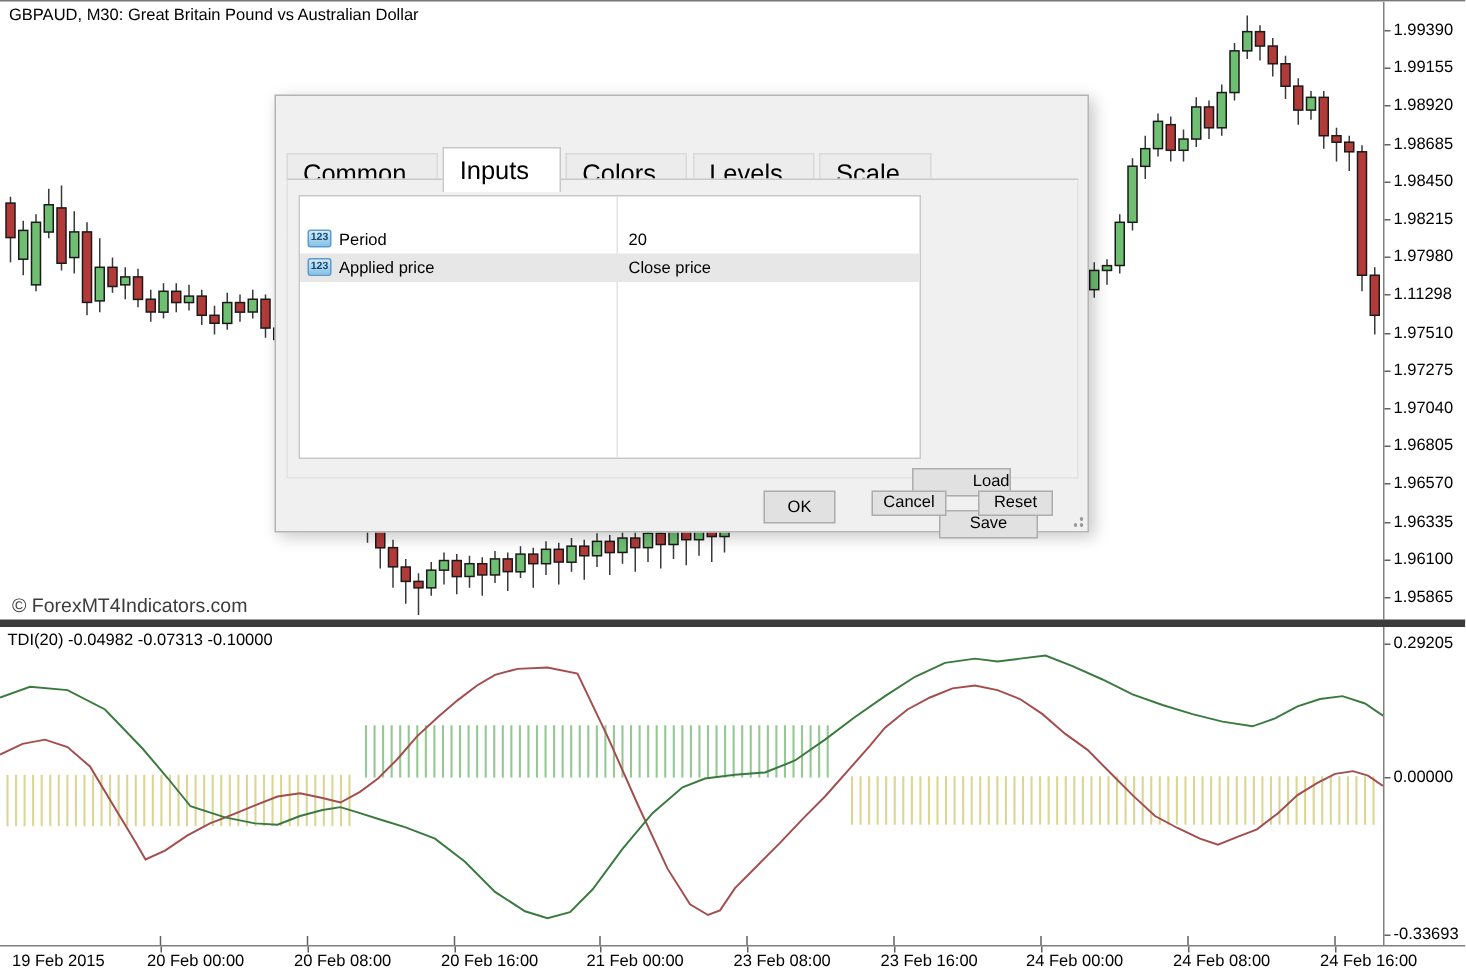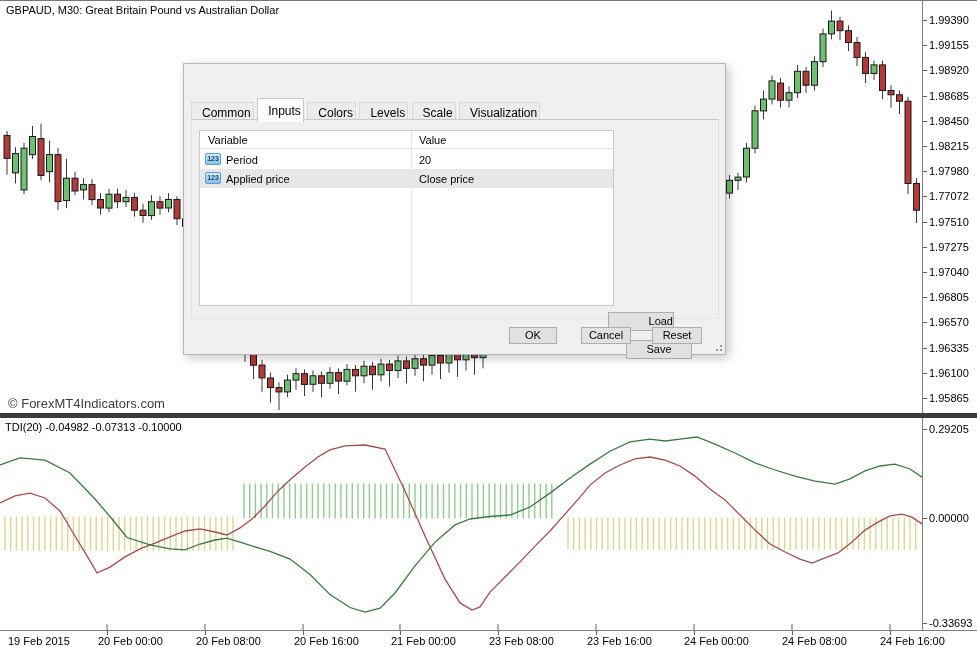--- a/index.html
+++ b/index.html
@@ -29,21 +29,21 @@
             border:1px solid #b5b5b5; box-shadow:3px 3px 10px rgba(0,0,0,0.22); }
   #dlg-titlebar { position:absolute; left:0; top:0; width:100%; height:30px; background:#f0f0f0; }
   #dlg-title { position:absolute; left:12px; top:8px; font-size:12px; color:#7a7a7a; }
   .win-btn { position:absolute; top:0; width:34px; height:26px; text-align:center; line-height:26px;
              font-size:12px; color:#666; }
   #btn-min   { right:96px; }
   #btn-max   { right:50px; color:#c0c0c0; }
   #btn-close { right:8px; font-size:13px; }
 
   #tabstrip { position:absolute; left:7px; top:34px; right:6px; height:22px; }
-  .tab { position:relative; display:inline-block; padding:3px 2px 4px 10px; font-size:12px; color:#000;
+  .tab { position:relative; display:inline-block; padding:3px 20px 4px 10px; font-size:17px; color:#000;
          background:#ececec; border:1px solid #d9d9d9; border-bottom:none; margin-right:-1px; top:2px; }
   .tab.active { background:#fff; top:0; padding-top:5px; border:1px solid #c8c8c8; border-bottom:none; z-index:2; }
   #tabpage { position:absolute; left:7px; top:55px; right:6px; height:200px; border:1px solid #e2e2e2;
              border-top:1px solid #c8c8c8; background:#f0f0f0; }
 
   #param-table { position:absolute; left:7px; top:10px; width:415px; height:176px; background:#fff;
                  border:1px solid #c8c8c8; font-size:11px; }
   .tbl-col-div { position:absolute; left:211px; top:0; bottom:0; width:1px; background:#e4e4e4; }
   .tbl-header { position:absolute; left:0; top:0; right:0; height:18px; border-bottom:1px solid #e4e4e4; }
   .th { position:absolute; top:3px; color:#000; }
@@ -55,21 +55,21 @@
   .cell-value { position:absolute; left:219px; top:4px; color:#000; }
   .icon-123 { position:absolute; left:5px; top:3px; width:16px; height:12px;
               background:linear-gradient(#d3ebf9,#86c2e6); border:1px solid #5b9bd1;
               color:#16486e; font-size:7px; font-weight:bold; text-align:center; line-height:10px;
               border-radius:2px; }
 
   .btn { position:absolute; background:#e1e1e1; border:1px solid #adadad; font-size:11px;
          color:#000; text-align:center; font-family:"Liberation Sans",sans-serif; }
   #btn-load  { left:416px; top:192px; width:66px; height:19px; line-height:17px;text-align:right; }
   #btn-save  { left:434px; top:220px; width:66px; height:19px; line-height:17px;text-align:center; }
-  #btn-ok     { left:325px; top:263px; width:48px; height:17px; line-height:15px; }
+  #btn-ok     { left:325px; top:263px; width:48px; height:22px; line-height:15px; }
   #btn-cancel { left:397px; top:263px; width:50px; height:17px; line-height:15px; }
   #btn-reset  { left:468px; top:263px; width:50px; height:17px; line-height:15px; }
 
   #resize-grip { position:absolute; right:2px; bottom:2px; width:10px; height:10px;
     background:
       radial-gradient(circle at 8px 8px, #9a9a9a 1px, transparent 1.4px),
       radial-gradient(circle at 8px 4px, #9a9a9a 1px, transparent 1.4px),
       radial-gradient(circle at 4px 8px, #9a9a9a 1px, transparent 1.4px); }
 </style>
 </head>
@@ -306,21 +306,21 @@
       <div class="ax-lbl" style="left: 6px; top: 63.4px;">1.98920</div>
       <div class="ax-tick" style="left: 0px; top: 94.6px; width: 4px; height: 1px;"></div>
       <div class="ax-lbl" style="left: 6px; top: 88.6px;">1.98685</div>
       <div class="ax-tick" style="left: 0px; top: 119.8px; width: 4px; height: 1px;"></div>
       <div class="ax-lbl" style="left: 6px; top: 113.8px;">1.98450</div>
       <div class="ax-tick" style="left: 0px; top: 145px; width: 4px; height: 1px;"></div>
       <div class="ax-lbl" style="left: 6px; top: 139px;">1.98215</div>
       <div class="ax-tick" style="left: 0px; top: 170.2px; width: 4px; height: 1px;"></div>
       <div class="ax-lbl" style="left: 6px; top: 164.2px;">1.97980</div>
       <div class="ax-tick" style="left: 0px; top: 195.4px; width: 4px; height: 1px;"></div>
-      <div class="ax-lbl" style="left: 6px; top: 189.4px;">1.77072</div>
+      <div class="ax-lbl" style="left: 6px; top: 189.4px;">1.11298</div>
       <div class="ax-tick" style="left: 0px; top: 220.6px; width: 4px; height: 1px;"></div>
       <div class="ax-lbl" style="left: 6px; top: 214.6px;">1.97510</div>
       <div class="ax-tick" style="left: 0px; top: 245.8px; width: 4px; height: 1px;"></div>
       <div class="ax-lbl" style="left: 6px; top: 239.8px;">1.97275</div>
       <div class="ax-tick" style="left: 0px; top: 271px; width: 4px; height: 1px;"></div>
       <div class="ax-lbl" style="left: 6px; top: 265px;">1.97040</div>
       <div class="ax-tick" style="left: 0px; top: 296.2px; width: 4px; height: 1px;"></div>
       <div class="ax-lbl" style="left: 6px; top: 290.2px;">1.96805</div>
       <div class="ax-tick" style="left: 0px; top: 321.4px; width: 4px; height: 1px;"></div>
       <div class="ax-lbl" style="left: 6px; top: 315.4px;">1.96570</div>
@@ -543,24 +543,20 @@
       <span class="tab">Common</span>
       <span class="tab active">Inputs</span>
       <span class="tab">Colors</span>
       <span class="tab">Levels</span>
       <span class="tab">Scale</span>
       <span class="tab">Visualization</span>
     </div>
 
     <div id="tabpage">
       <div id="param-table">
-        <div class="tbl-header">
-          <span class="th th-var">Variable</span>
-          <span class="th th-val">Value</span>
-        </div>
         <div class="tbl-col-div"></div>
 
         <div class="tbl-row row-0">
           <span class="icon-123">123</span>
           <span class="cell-name">Period</span>
           <span class="cell-value">20</span>
         </div>
         <div class="tbl-row row-1 selected">
           <span class="icon-123">123</span>
           <span class="cell-name">Applied price</span>

